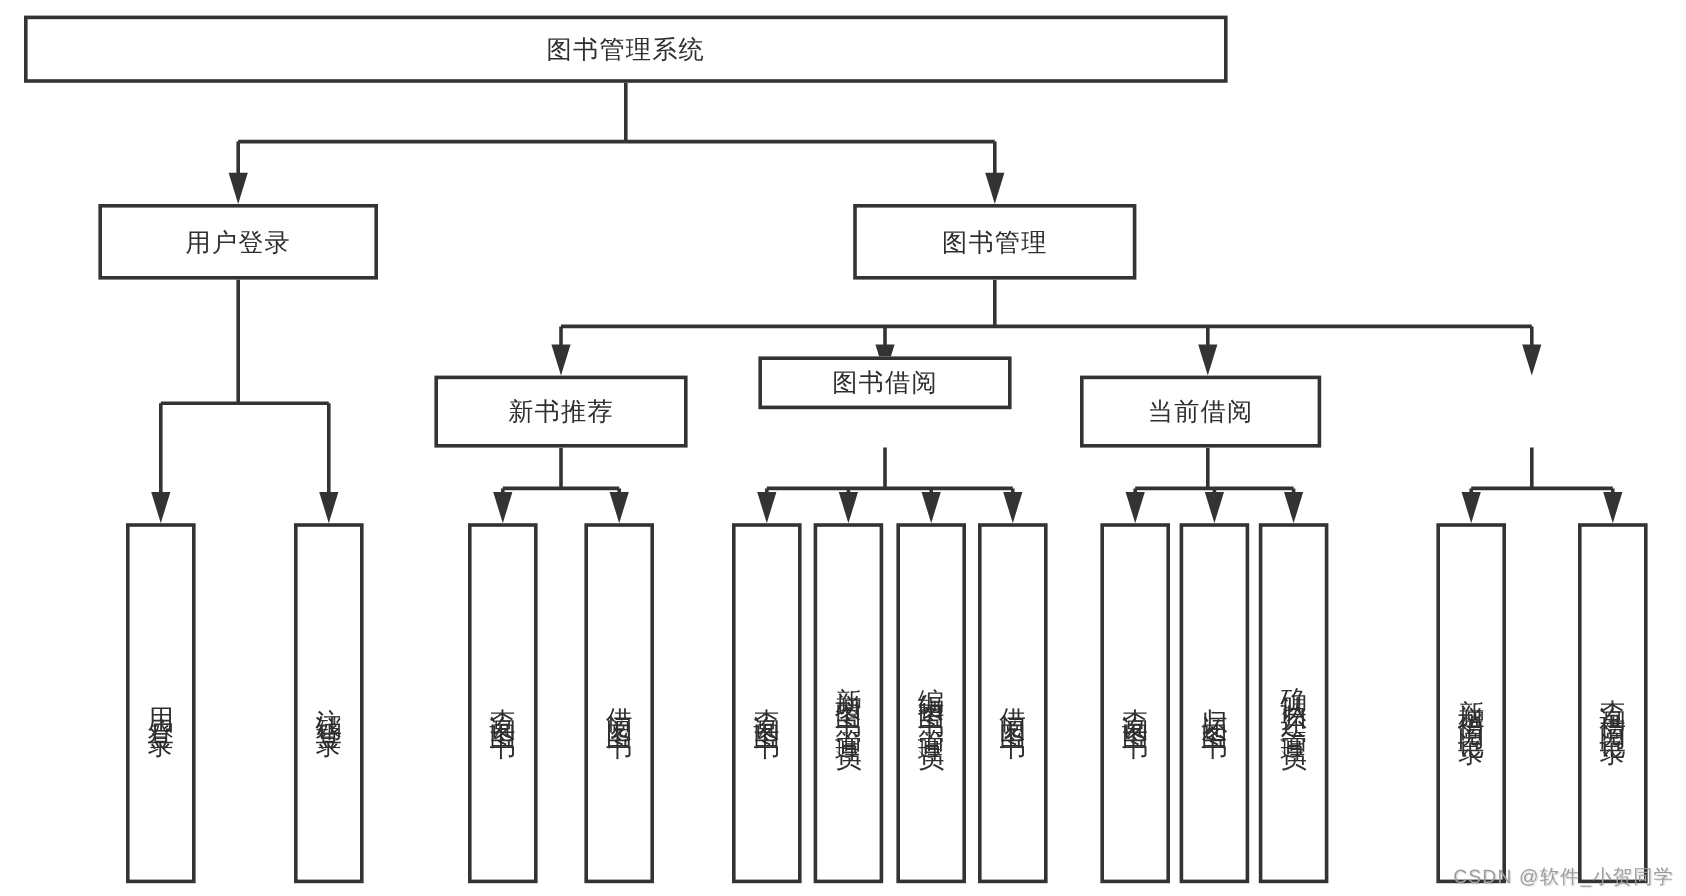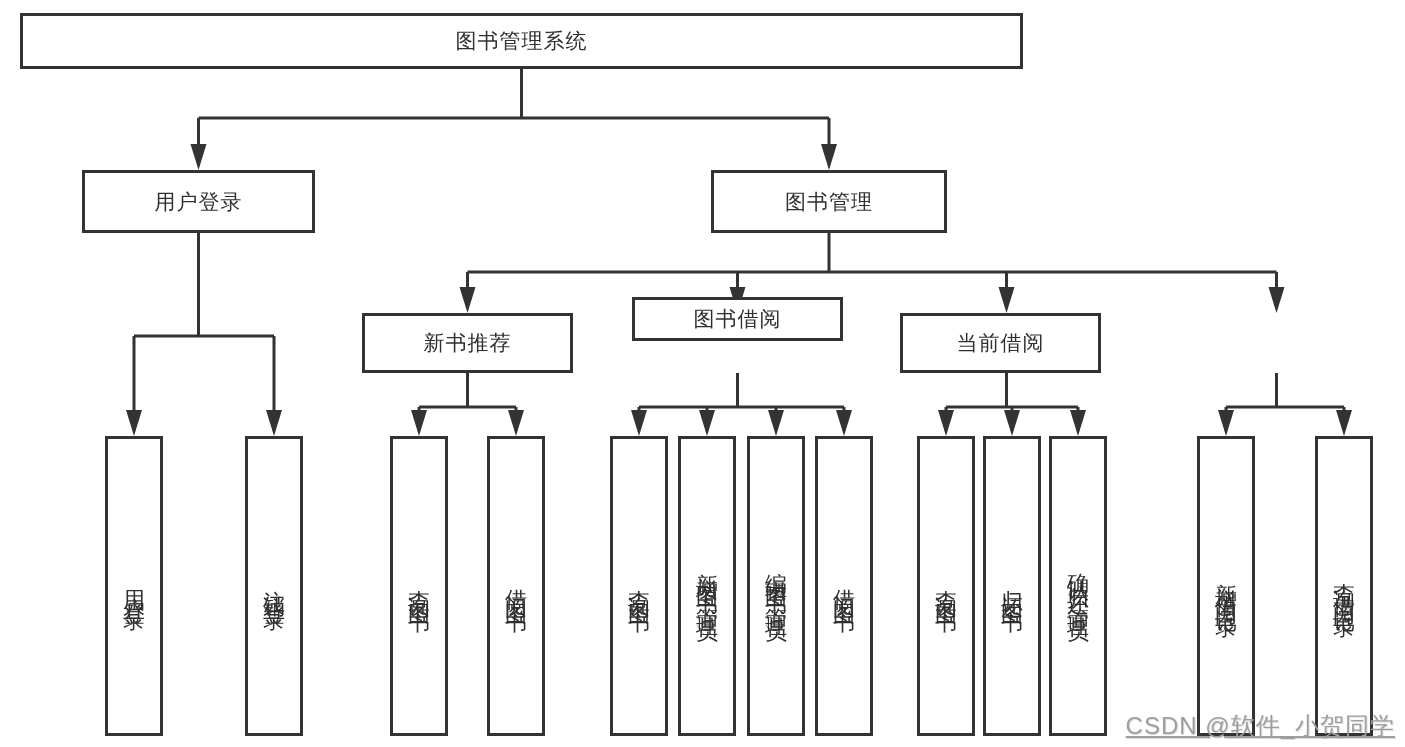--- a/index.html
+++ b/index.html
@@ -43,26 +43,25 @@
     text-orientation: mixed;
     text-align: center;
     font-size: 22px;
     letter-spacing: 7px;
     line-height: 52px;
   }
   .watermark {
     position: absolute;
     right: 10px;
     bottom: 5px;
-    font-size: 24px;
+    font-size: 16px;
     color: var(--watermark);
     letter-spacing: 1px;
     text-shadow: 1px 1px 1px rgba(0,0,0,0.15);
     white-space: nowrap;
-    text-decoration: underline;
   }
 </style>
 </head>
 <body>
 
 <div class="canvas">
 
   <svg class="connectors" viewBox="0 0 1405 747" xmlns="http://www.w3.org/2000/svg">
 
     <g>

